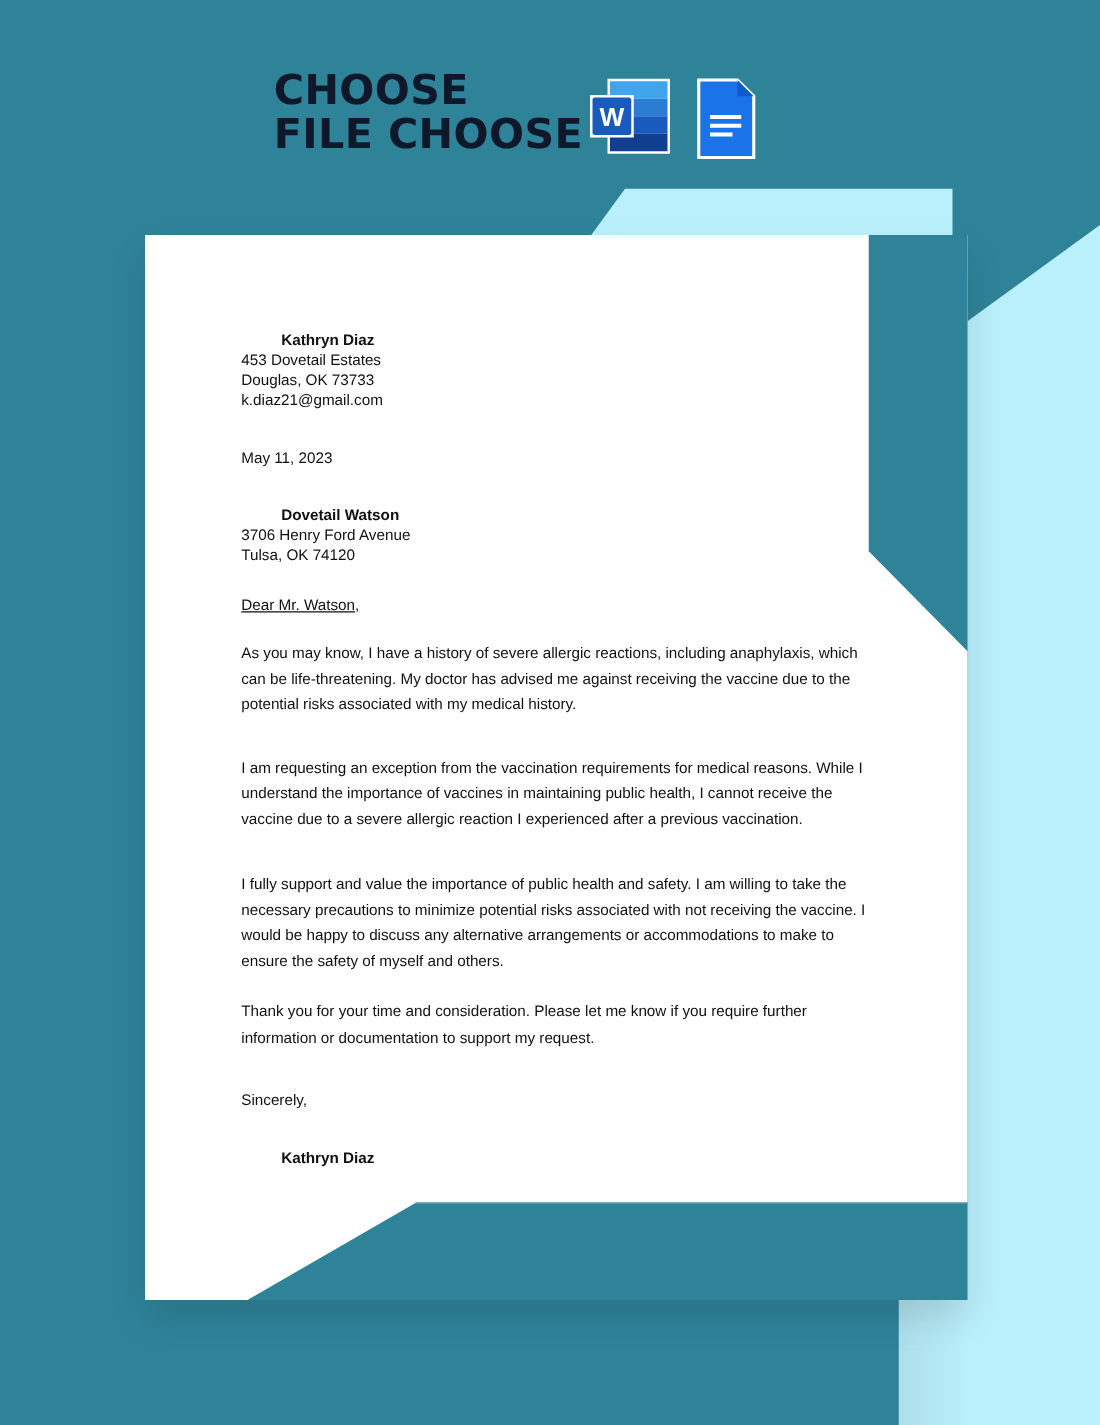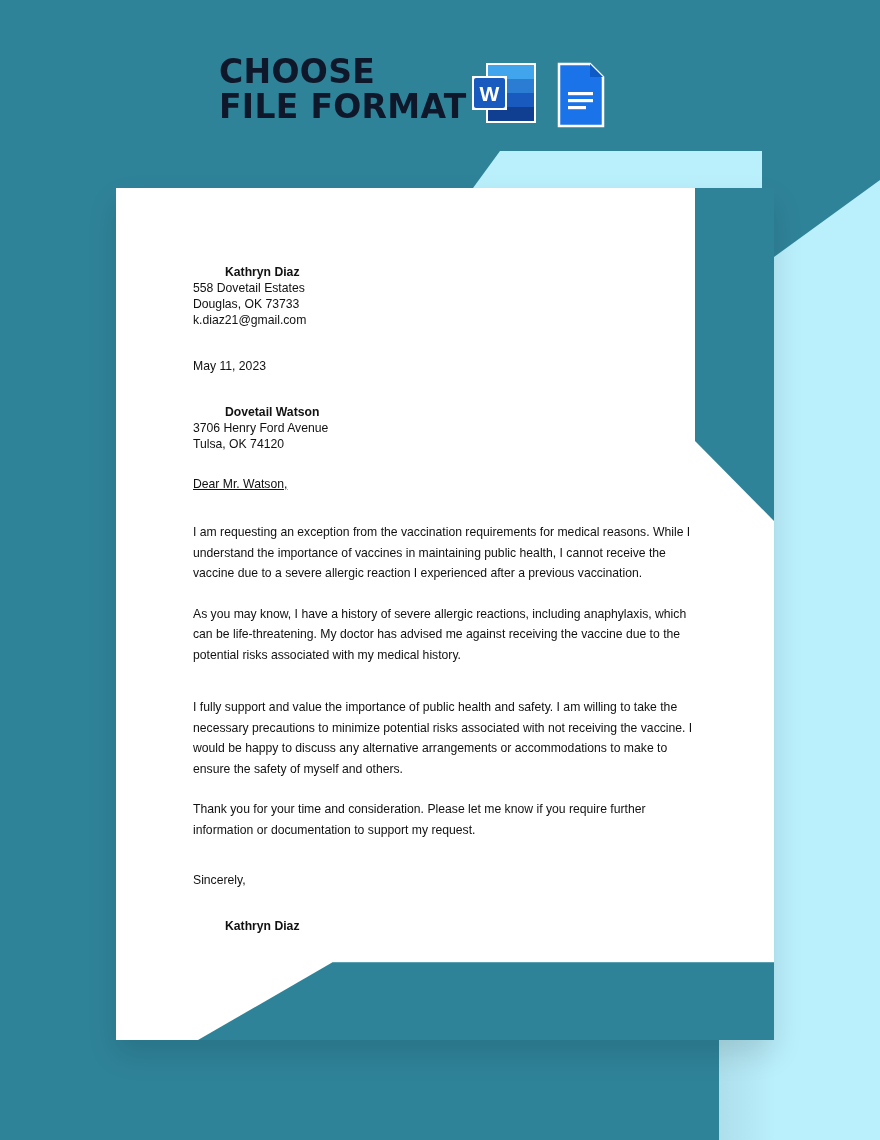--- a/index.html
+++ b/index.html
@@ -41,21 +41,21 @@
     </linearGradient>
   </defs>
 
   <polygon points="500,151 762,151 762,188 473,188" fill="#baeffc"></polygon>
 
   <polygon points="880,180 880,1140 719,1140 719,1040 774,1040 774,257" fill="url(#lbGrad)"></polygon>
 </svg>
 
 <div class="header-title">
   <div>CHOOSE</div>
-  <div>FILE FORMAT</div>
+  <div>FILE CHOOSE</div>
 </div>
 
 <div class="format-icons">
 
   <div style="width:66px;height:62px;">
     <svg width="66" height="62" viewBox="0 0 66 62">
       <rect x="15" y="1" width="50" height="60" fill="#ffffff"></rect>
       <rect x="17" y="3" width="46" height="14" fill="#41a5ee"></rect>
       <rect x="17" y="17" width="46" height="14" fill="#2b7cd3"></rect>
       <rect x="17" y="31" width="46" height="14" fill="#185abd"></rect>
@@ -81,35 +81,35 @@
 
 <svg class="abs" style="left:0;top:0;" width="880" height="1140" viewBox="0 0 880 1140">
   <polygon points="695,188 774,188 774,521 695,441" fill="#2f8399"></polygon>
   <polygon points="333,962 774,962 774,1040 198,1040" fill="#2f8399"></polygon>
   <line x1="333" y1="962.5" x2="774" y2="962.5" stroke="#5a9fb2" stroke-width="1"></line>
 </svg>
 
 <div class="letter">
   <div>
     <p class="b">Kathryn Diaz</p>
-    <p>558 Dovetail Estates</p>
+    <p>453 Dovetail Estates</p>
     <p>Douglas, OK 73733</p>
     <p>k.diaz21@gmail.com</p>
   </div>
 
   <p style="margin-top:30px;">May 11, 2023</p>
 
   <div style="margin-top:30px;">
     <p class="b">Dovetail Watson</p>
     <p>3706 Henry Ford Avenue</p>
     <p>Tulsa, OK 74120</p>
   </div>
 
   <p style="margin-top:24px;text-decoration:underline;">Dear Mr. Watson,</p>
 
+  <p class="body-para" style="margin-top:20px;">As you may know, I have a history of severe allergic reactions, including anaphylaxis, which can be life-threatening. My doctor has advised me against receiving the vaccine due to the potential risks associated with my medical history.</p>
   <p class="body-para" style="margin-top:30px;">I am requesting an exception from the vaccination requirements for medical reasons. While I understand the importance of vaccines in maintaining public health, I cannot receive the vaccine due to a severe allergic reaction I experienced after a previous vaccination.</p>
-  <p class="body-para" style="margin-top:20px;">As you may know, I have a history of severe allergic reactions, including anaphylaxis, which can be life-threatening. My doctor has advised me against receiving the vaccine due to the potential risks associated with my medical history.</p>
   <p class="body-para" style="margin-top:32px;">I fully support and value the importance of public health and safety. I am willing to take the necessary precautions to minimize potential risks associated with not receiving the vaccine. I would be happy to discuss any alternative arrangements or accommodations to make to ensure the safety of myself and others.</p>
   <p class="body-para" style="margin-top:20px;">Thank you for your time and consideration. Please let me know if you require further information or documentation to support my request.</p>
 
   <p style="margin-top:32px;">Sincerely,</p>
   <p class="b" style="margin-top:30px;">Kathryn Diaz</p>
 </div>
 
 </body></html>

